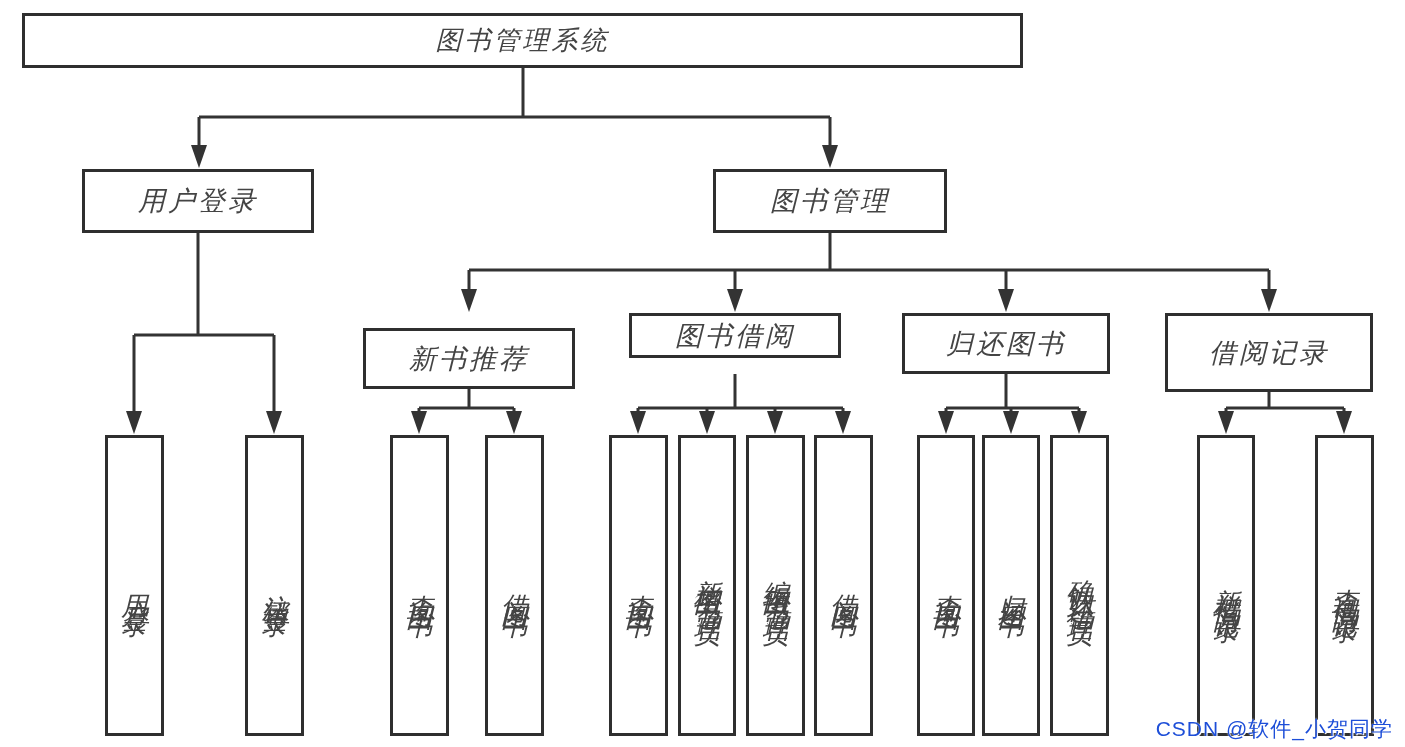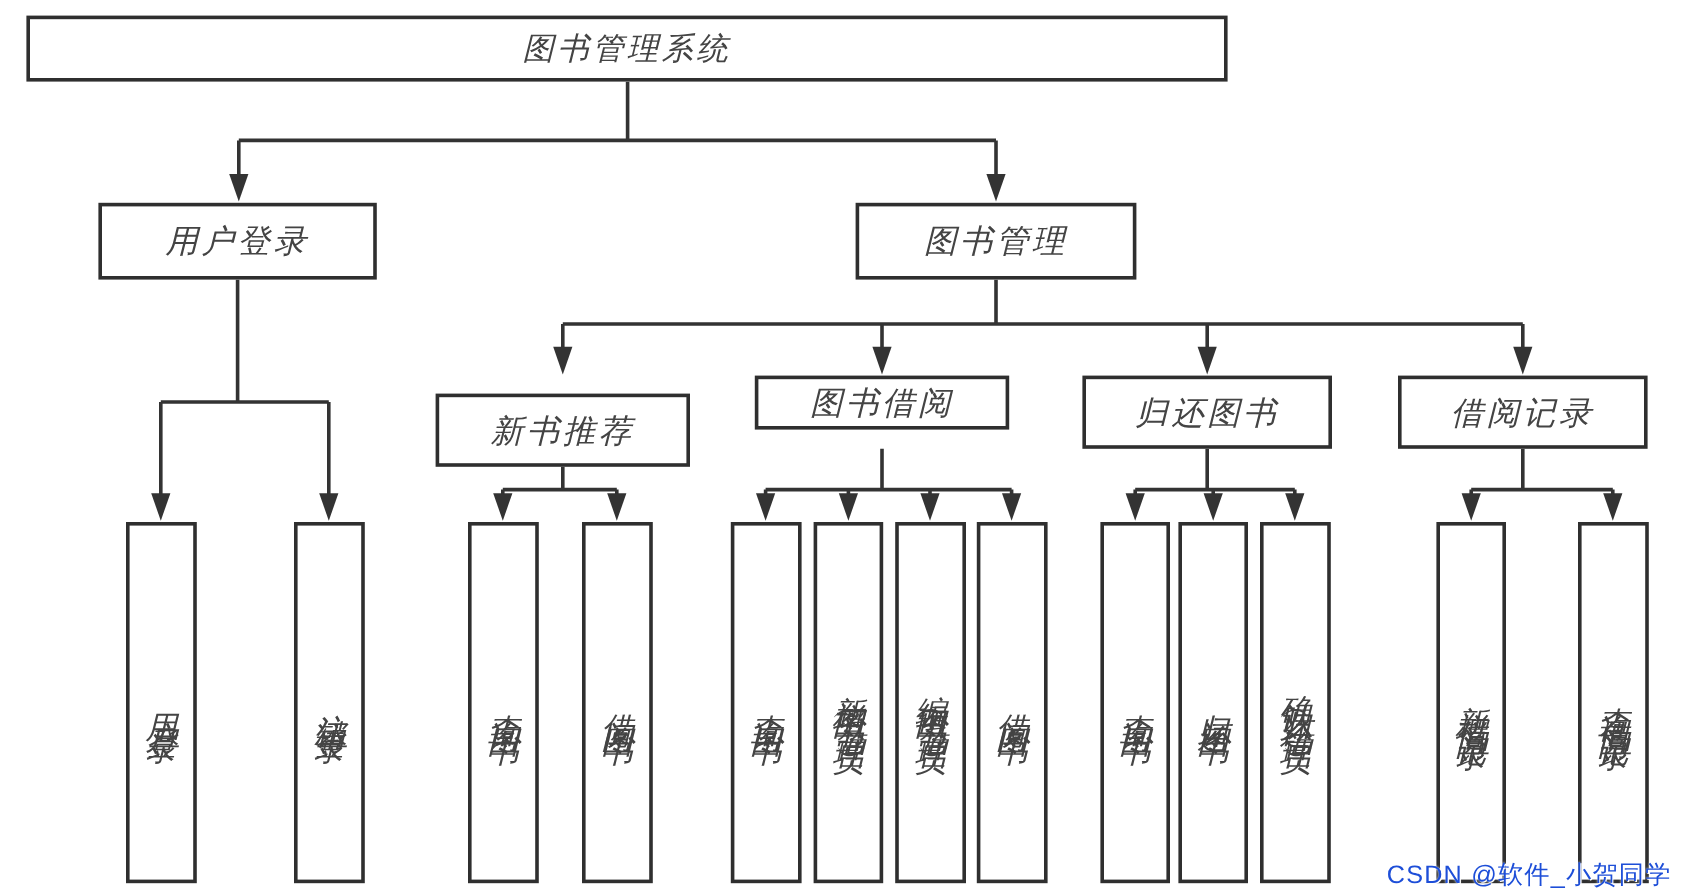--- a/index.html
+++ b/index.html
@@ -110,21 +110,21 @@
 
   <div class="node h" style="left:363px; top:328px; width:212px; height:61px;">
     <span>新书推荐</span>
   </div>
   <div class="node h" style="left:629px; top:313px; width:212px; height:45px;">
     <span>图书借阅</span>
   </div>
   <div class="node h" style="left:902px; top:313px; width:208px; height:61px;">
     <span>归还图书</span>
   </div>
-  <div class="node h" style="left:1165px; top:313px; width:208px; height:61px;">
+  <div class="node h" style="left:1165px; top:313px; width:208px; height:79px;">
     <span>借阅记录</span>
   </div>
 
   <div class="node v" style="left:105px; top:435px; width:59px; height:301px;">
     <span>用户登录</span>
   </div>
   <div class="node v" style="left:245px; top:435px; width:59px; height:301px;">
     <span>注销登录</span>
   </div>
 

